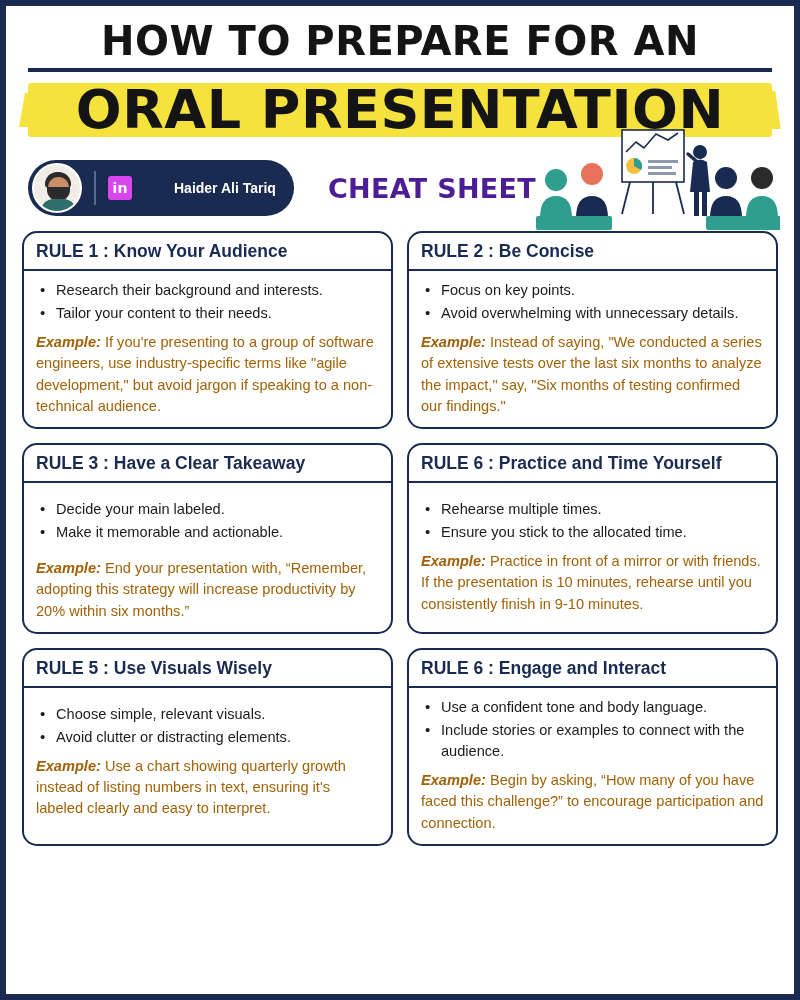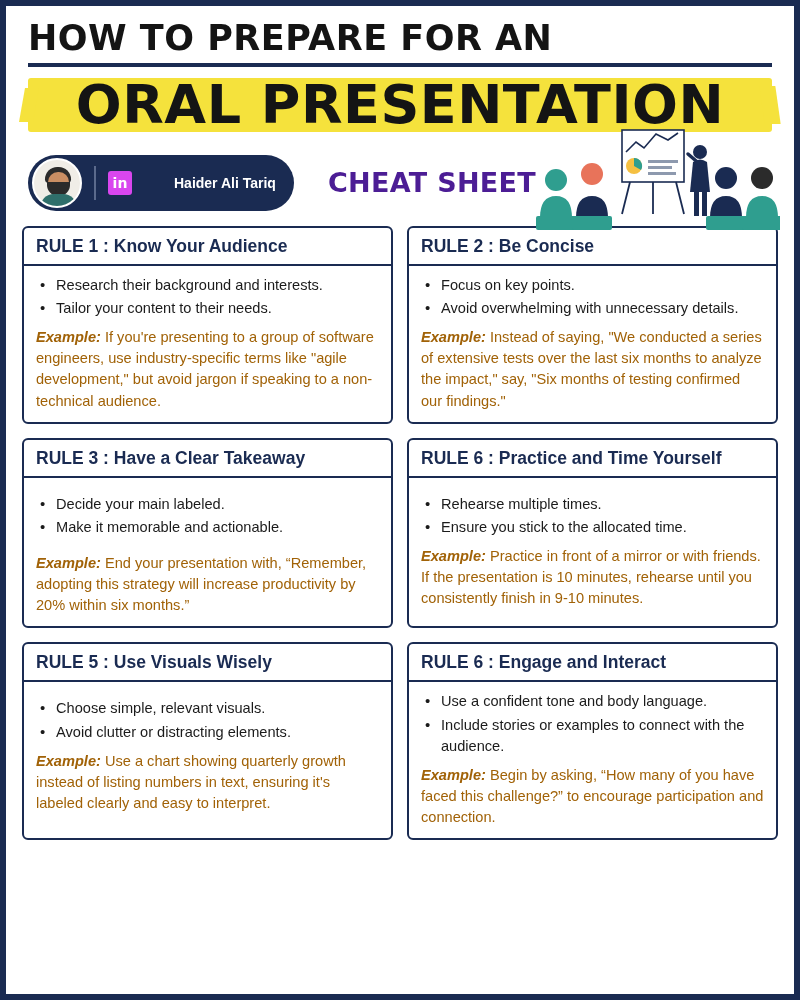--- a/index.html
+++ b/index.html
@@ -14,24 +14,25 @@
     width: 800px; height: 1000px;
     background: #ffffff;
     border: 6px solid #1a2b52;
     padding: 0;
   }
   
   .header {
     padding: 14px 22px 0 22px;
   }
   .title-line1 {
-    font-size: 35px;
+    font-size: 40px;
     font-weight: bold;
     letter-spacing: 0.5px;
     color: #141414;
+    text-align: center;
     line-height: 1.05;
     font-family: "DejaVu Sans", sans-serif;
   }
   .title-rule {
     height: 4px;
     background: #1a2b52;
     margin: 6px 0 0 0;
   }
   .title-band {
     position: relative;
@@ -163,21 +164,21 @@
   }
   
   .grid {
     display: grid;
     grid-template-columns: 1fr 1fr;
     gap: 14px 14px;
     padding: 8px 16px 10px 16px;
   }
   .card {
     border: 2px solid #1a2b52;
-    border-radius: 6px;
+    border-radius: 15px;
     background: #ffffff;
     padding: 0 0 10px 0;
     overflow: hidden;
   }
   .card-title {
     font-size: 17.5px;
     font-weight: bold;
     color: #1a2b52;
     padding: 8px 12px 7px 12px;
     border-bottom: 2px solid #1a2b52;

